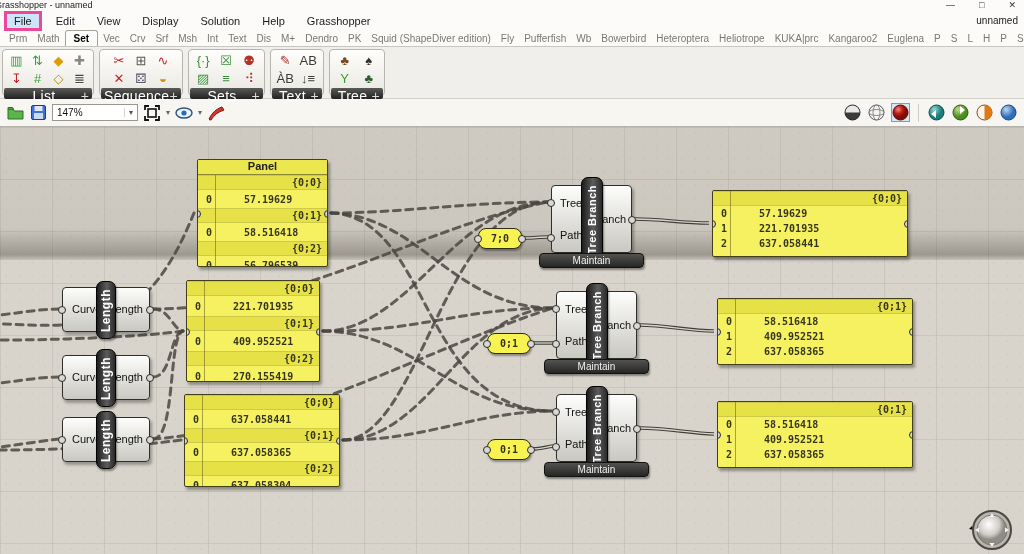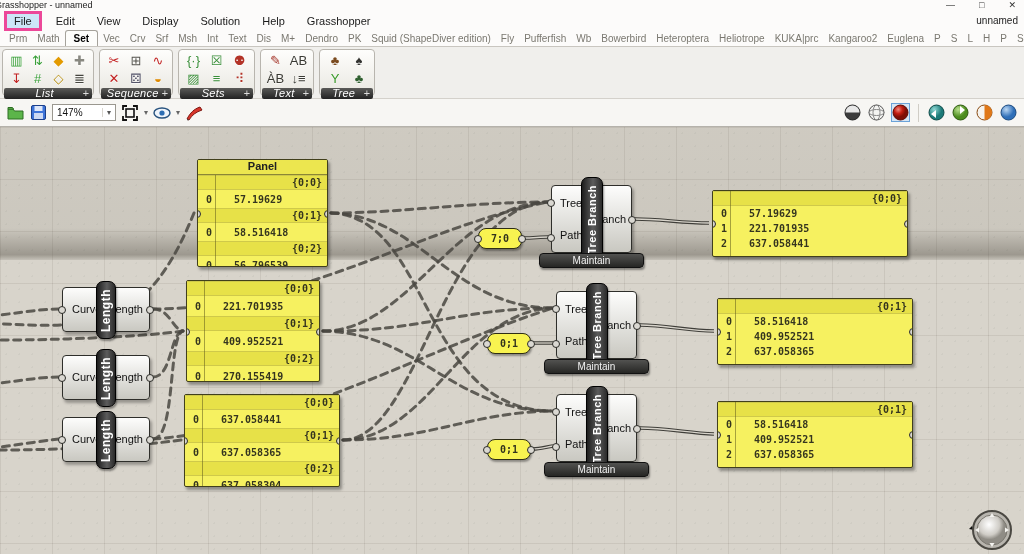--- a/index.html
+++ b/index.html
@@ -23,28 +23,28 @@
   
   .ribbon { height:52px; background:#f0efec; display:flex; gap:5px; padding:2px 0 2px 2px; border-bottom:1px solid #d4d1cb; }
   .group { display:flex; flex-direction:column; border:1px solid #b8b5ae; border-radius:4px; background:linear-gradient(#fefefc,#e9e7e1); }
   .gicons { display:grid; grid-auto-flow:row; justify-content:center; align-content:center; flex:1; padding:1px 3px; }
   .g-list  .gicons { grid-template-columns:repeat(4,21px); }
   .g-seq   .gicons { grid-template-columns:repeat(3,22px); }
   .g-sets  .gicons { grid-template-columns:repeat(3,23px); }
   .g-text  .gicons { grid-template-columns:repeat(2,23px); }
   .g-tree  .gicons { grid-template-columns:repeat(2,24px); }
   .tbi { height:18px; display:flex; align-items:center; justify-content:center; font-size:13px; line-height:1; text-shadow:0 1px 0 rgba(255,255,255,.6); }
-  .glabel { display:flex; align-items:flex-end; margin:0 1px 1px 1px; height:11px; background:linear-gradient(#5a5a58,#222); color:#fff; font-size:11px; border-radius:2px; padding:0 3px;font-style:italic; }
+  .glabel { display:flex; align-items:flex-start; margin:0 1px 1px 1px; height:11px; background:linear-gradient(#5a5a58,#222); color:#fff; font-size:14px; border-radius:2px; padding:0 3px; }
   .glabel .txt { flex:1; text-align:center; letter-spacing:.3px; }
   .glabel .more { color:#ddd; }
 
   
   .canvasbar { height:28px; background:#f7f6f3; border-bottom:1px solid #b5b2ab; display:flex; align-items:center; gap:5px; padding:0 6px; }
   .cbicon { width:18px; height:18px; display:flex; align-items:center; justify-content:center; }
-  .zoombox { width:64px; height:17px; background:#fff; border:1px solid #9a978f; display:flex; align-items:center; font-size:10px; color:#111; }
+  .zoombox { width:86px; height:17px; background:#fff; border:1px solid #9a978f; display:flex; align-items:center; font-size:10px; color:#111; }
   .zoombox .zval { flex:1; padding-left:4px; }
   .zoombox .zcaret { width:13px; text-align:center; color:#555; font-size:8px; border-left:1px solid #d8d5cf; }
   .caret { font-size:8px; color:#666; }
   .spacer { flex:1; }
   .sphere { width:19px; height:19px; display:flex; align-items:center; justify-content:center; }
   .sphere.sel { border:1px solid #6aa2d8; background:#d6e6f5; }
   .sep { width:1px; height:18px; background:#d0cdc6; margin:0 3px; }
 
   
   .canvas { position:relative; width:1024px; height:429px;
@@ -69,21 +69,21 @@
   .vtext { writing-mode:vertical-rl; transform:rotate(180deg); font-weight:bold; font-size:12px; letter-spacing:.5px; white-space:nowrap; }
   .port { position:absolute; width:8px; height:8px; border-radius:50%; background:#dad8d2; border:1.5px solid #2b2b27; }
   .maintain { position:absolute; left:-13px; right:-13px; top:67px; height:15px; background:linear-gradient(#525250,#262624); border:1px solid #111; border-radius:4px; color:#f2f2f2; font-size:10px; display:flex; align-items:center; justify-content:center; box-shadow:1px 2px 2px rgba(0,0,0,.4); }
 
   
   .ypanel { position:absolute; background:#f6f160; border:1.5px solid #413f1c; border-radius:2px; box-shadow:2px 3px 3px rgba(0,0,0,.35); font-family:"DejaVu Sans Mono",monospace; font-size:10px; font-weight:bold; color:#35351f; overflow:hidden; }
   .ypanel .ptitle { height:15px; background:#ece64f; border-bottom:1px solid #8b8636; text-align:center; font-family:"Liberation Sans",sans-serif; font-size:11px; font-weight:bold; color:#222; }
   .ypanel .phead { background:#e7e148; border-top:1px solid #cfc94a; border-bottom:1px solid #cfc94a; text-align:right; padding:0 5px 0 0; line-height:13px; }
   .ypanel .prow { display:flex; align-items:center; }
   .ypanel .pidx { width:17px; text-align:right; padding-right:3px; flex:none; }
-  .ypanel .pval { padding-left:19px; }
+  .ypanel .pval { padding-left:19px;margin-left:10px; }
   .ypanel .vline { position:absolute; top:0; bottom:0; left:17px; width:1px; background:rgba(100,95,30,.55); }
   .ypanel.titled .vline { top:15px; }
 
   
   .pill { position:absolute; width:44px; height:21px; background:#f8f350; border:1.5px solid #2e2d15; border-radius:8px; box-shadow:1px 2px 2px rgba(0,0,0,.35); display:flex; align-items:center; justify-content:center; font-family:"DejaVu Sans Mono",monospace; font-size:10px; font-weight:bold; color:#33331d; }
 
   .compass { position:absolute; right:10px; bottom:4px; width:46px; height:46px; }
 </style>
 </head>
 <body>

